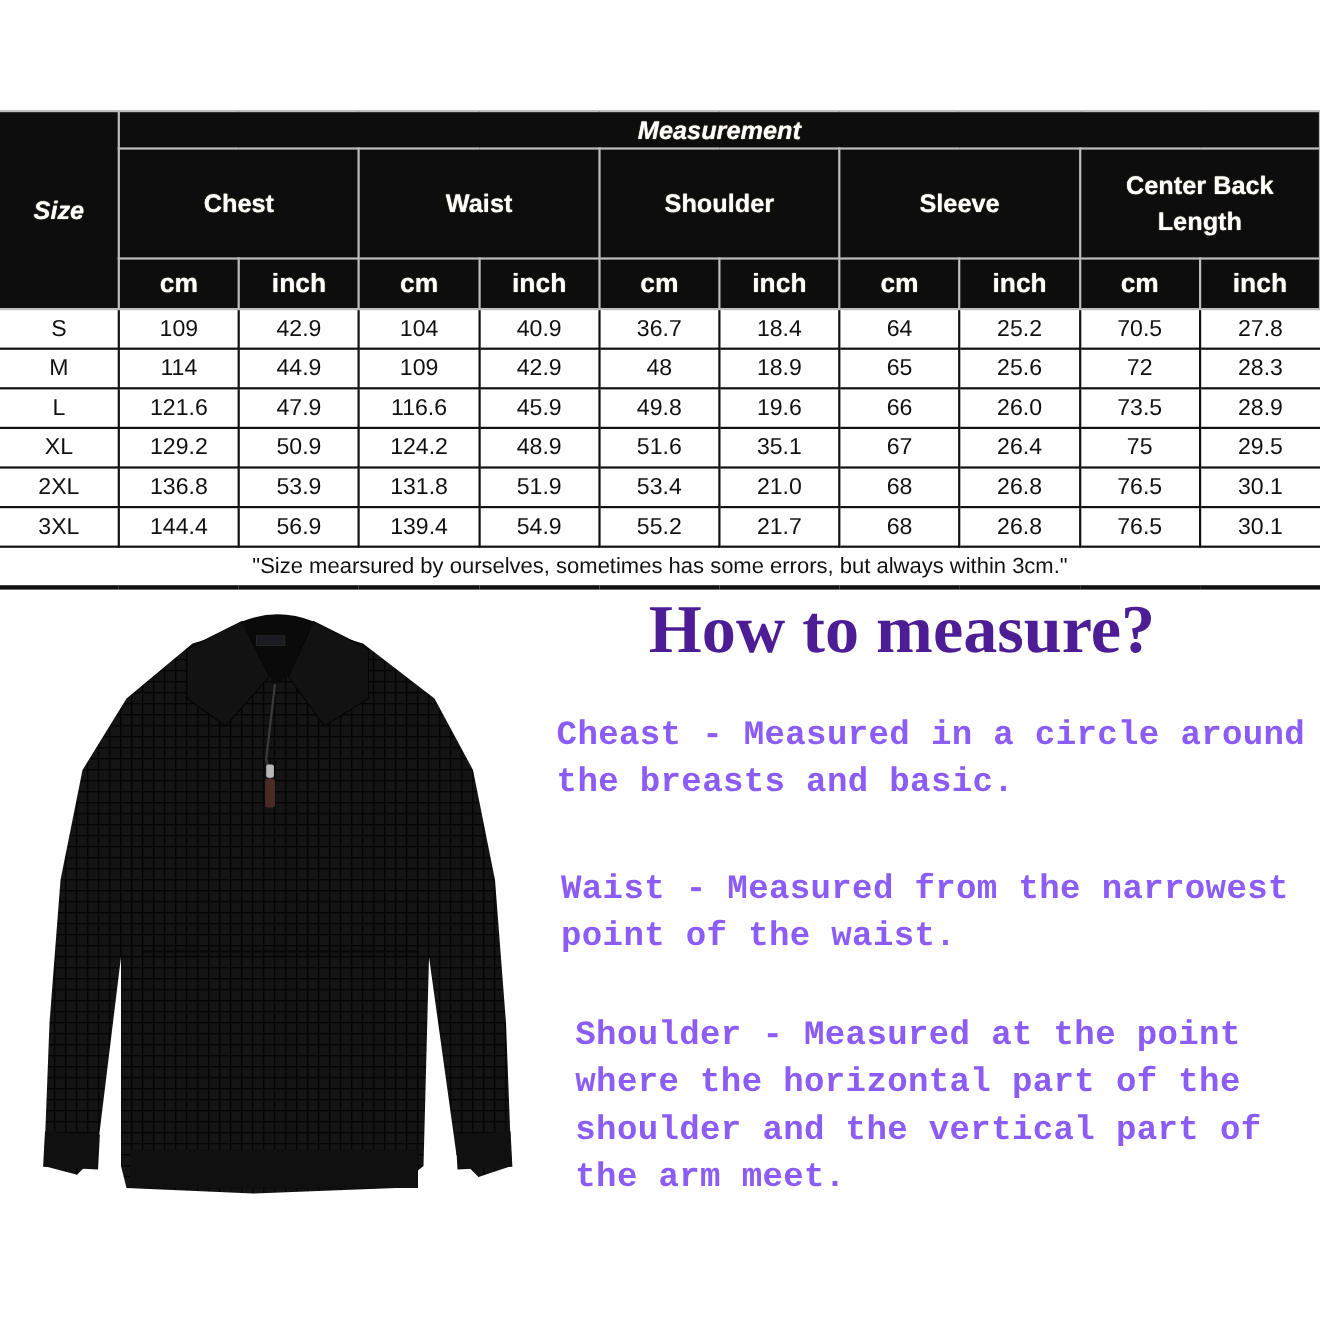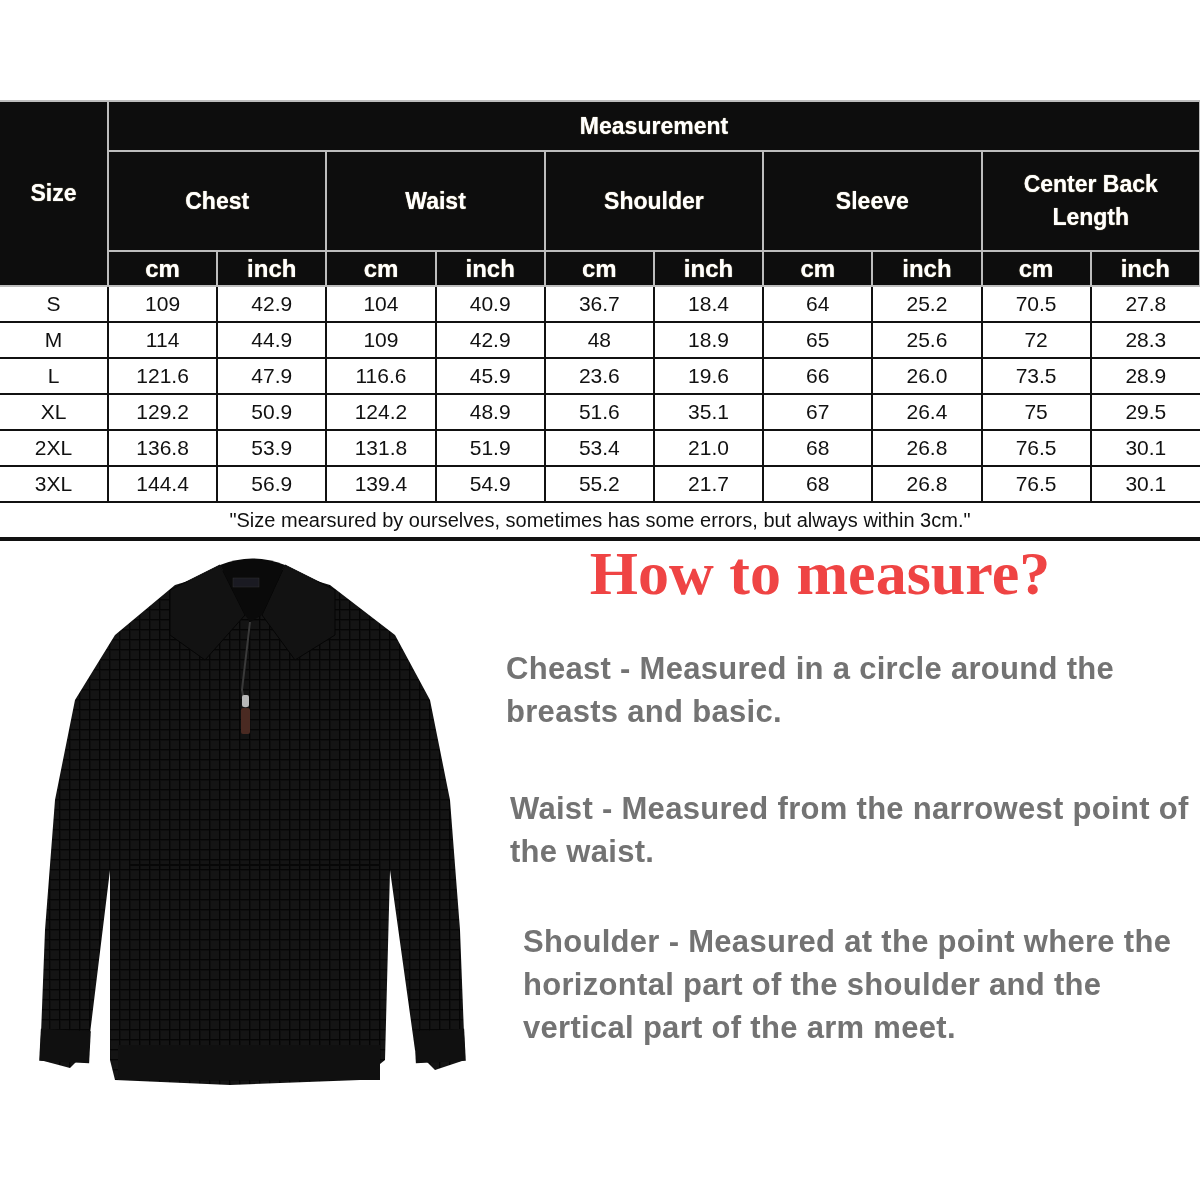--- a/index.html
+++ b/index.html
@@ -12,47 +12,47 @@
   }
   #size-table col.c-size { width: 108px; }
   #size-table col.c-val { width: 109.2px; }
 
   #size-table th {
     background: #0d0d0d; color: #ffffff; font-weight: bold;
     font-size: 23px; text-align: center; vertical-align: middle;
     border: 2px solid #bdbdbd;
     text-shadow: 0 0 1px #ffe9b0;
   }
-  #size-table tr.hdr-top th { height: 50px; }
+  #size-table tr.hdr-top th { height: 34px; font-style: italic; }
   #size-table tr.hdr-group th { height: 70px; line-height: 33px; }
-  #size-table tr.hdr-unit th { height: 35px; font-size: 24px; }
+  #size-table tr.hdr-unit th { height: 46px; font-size: 24px; }
   #size-table th.size-head { border-left: 0; }
 
   #size-table td {
     height: 36px; font-size: 21px; color: #111; text-align: center;
     vertical-align: middle; border: 2px solid #111; background: #fff;
   }
   #size-table td:first-child { border-left: 0; }
   #size-table td:last-child { border-right: 0; }
 
   #size-table tr.note-row td {
     height: 37px; font-size: 20px; border-left: 0; border-right: 0;
     border-bottom: 4px solid #111;
   }
 
   #shirt-figure { position: absolute; left: 10px; top: 540px; width: 490px; height: 580px; }
 
   #how-title {
     position: absolute; left: 500px; top: 538px; width: 640px; text-align: center;
-    font-family: "Liberation Serif", serif; font-weight: bold; font-size: 62px; color: #ef4444;
+    font-family: "Liberation Serif", serif; font-weight: bold; font-size: 62px; color: #4c1d95;
   }
   .instr {
     position: absolute; left: 506px; width: 694px;
-    font-family: Liberation Sans, sans-serif; font-size: 31px; line-height: 43px;
-    color: #737373; font-weight: bold; letter-spacing: 0.3px;
+    font-family: Liberation Mono, monospace; font-size: 31px; line-height: 43px;
+    color: #8b5cf6; font-weight: bold; letter-spacing: 0.3px;
   }
   #instr-chest { top: 647px; }
   #instr-waist { top: 787px; left: 510px; }
   #instr-shoulder { top: 920px; left: 523px; }
 </style>
 </head>
 <body>
 
 <table id="size-table">
   <colgroup>
@@ -119,21 +119,21 @@
         <td>25.6</td>
         <td>72</td>
         <td>28.3</td>
       </tr>
       <tr>
         <td>L</td>
         <td>121.6</td>
         <td>47.9</td>
         <td>116.6</td>
         <td>45.9</td>
-        <td>23.6</td>
+        <td>49.8</td>
         <td>19.6</td>
         <td>66</td>
         <td>26.0</td>
         <td>73.5</td>
         <td>28.9</td>
       </tr>
       <tr>
         <td>XL</td>
         <td>129.2</td>
         <td>50.9</td>

